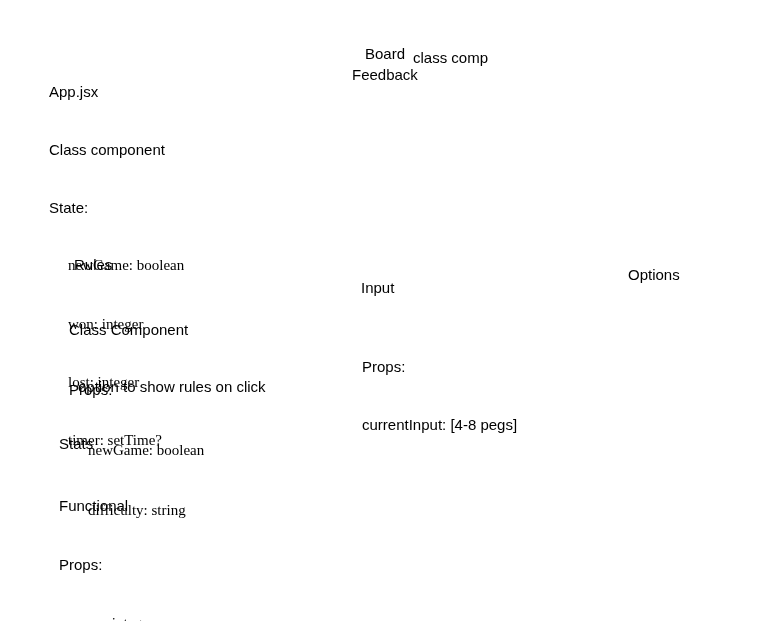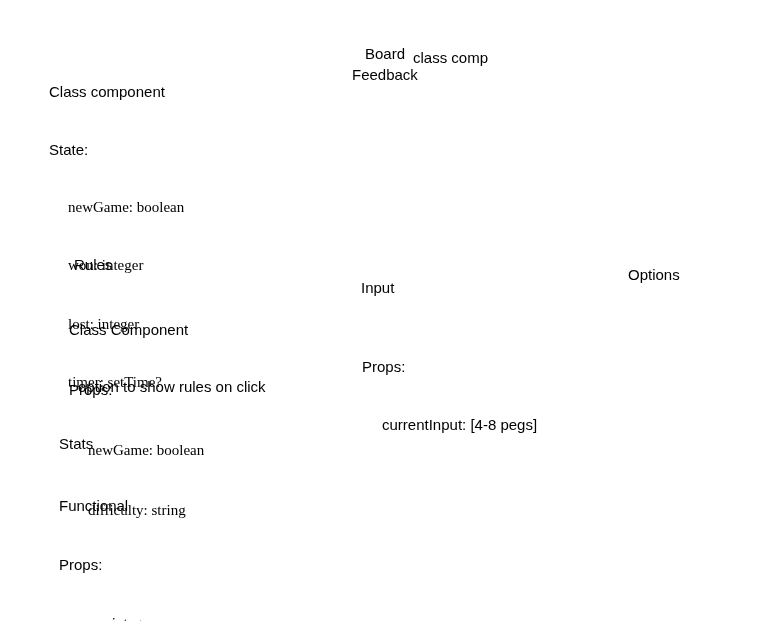--- a/index.html
+++ b/index.html
@@ -23,28 +23,29 @@
     white-space: pre;
     line-height: 19.4px;
   }
   .txt {
     position: absolute;
     white-space: pre;
     line-height: 19.4px;
   }
   .line { white-space: pre; }
   .indent { margin-left: 19px; font-family: Liberation Serif, serif; }
-  .indent20 { margin-left: 20px; }
+  .indent20 { }
 </style>
 </head>
 <body>
 
 <div id="canvas">
 
   <div class="block" style="left:49px; top:43px;">
+    <div class="line">App.jsx</div>
     <div class="line">Class component</div>
     <div class="line">State:</div>
     <div class="line indent">newGame: boolean</div>
     <div class="line indent">won: integer</div>
     <div class="line indent">lost: integer</div>
     <div class="line indent">timer: setTime?</div>
   </div>
 
   <span class="txt" style="left:365px; top:44px;">Board</span>
   <span class="txt" style="left:413px; top:48px;">class comp</span>

